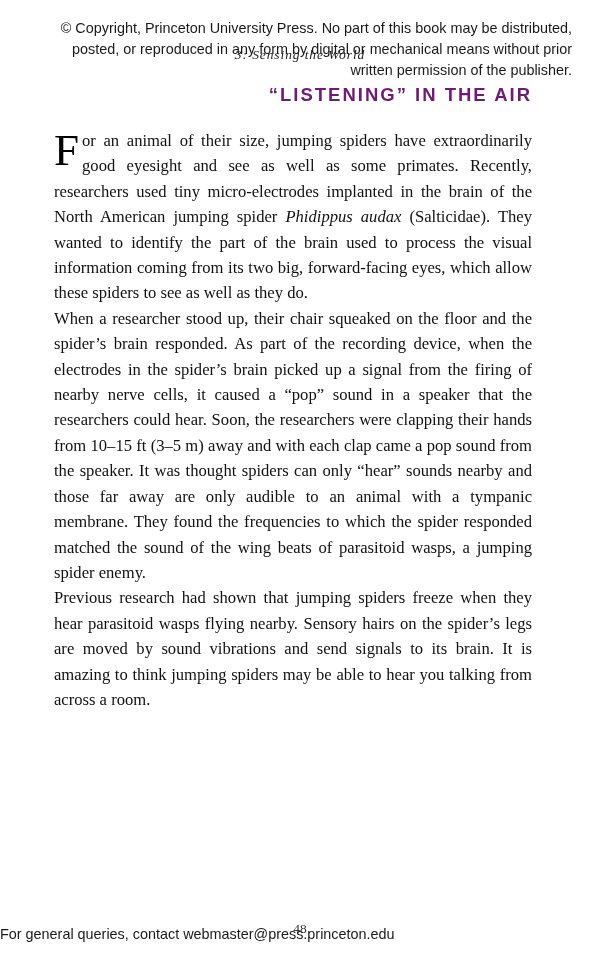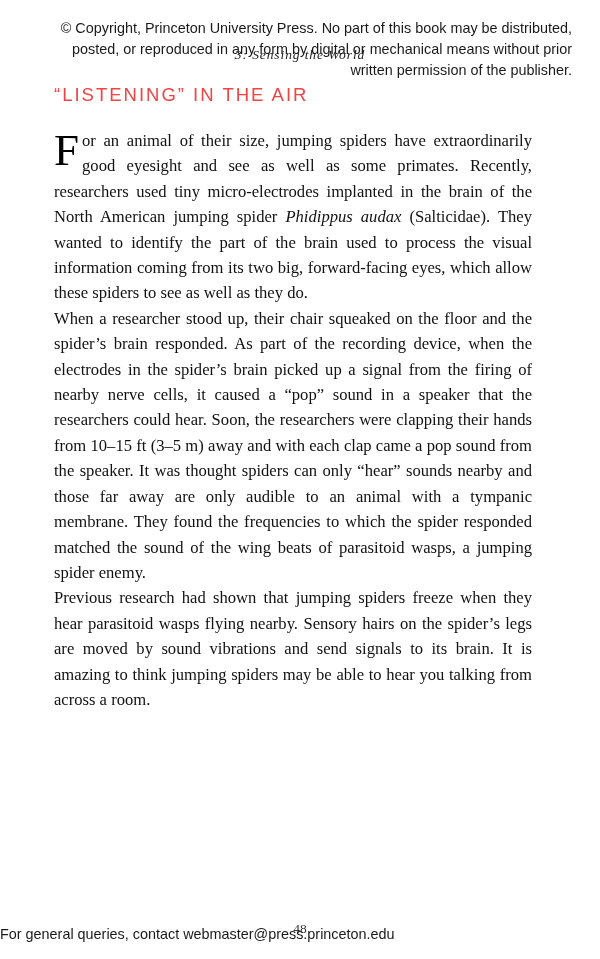--- a/index.html
+++ b/index.html
@@ -48,26 +48,26 @@
   
   .page-body {
     position: absolute;
     top: 84px;
     left: 54px;
     width: 478px;
   }
 
   h1.chapter-title {
     margin: 0 0 22px 0;
-    text-align: left;
+    text-align: right;
     font-family: "Liberation Sans", sans-serif;
-    font-weight: normal;
+    font-weight: bold;
     font-size: 18.5px;
     letter-spacing: 2.0px;
-    color: #ef4444;
+    color: #701a75;
   }
 
   p.body-text {
     margin: 0;
     text-align: justify;
     text-justify: inter-word;
     font-size: 16.6px;
     line-height: 25.4px;
     color: #111111;
     hyphens: none;

